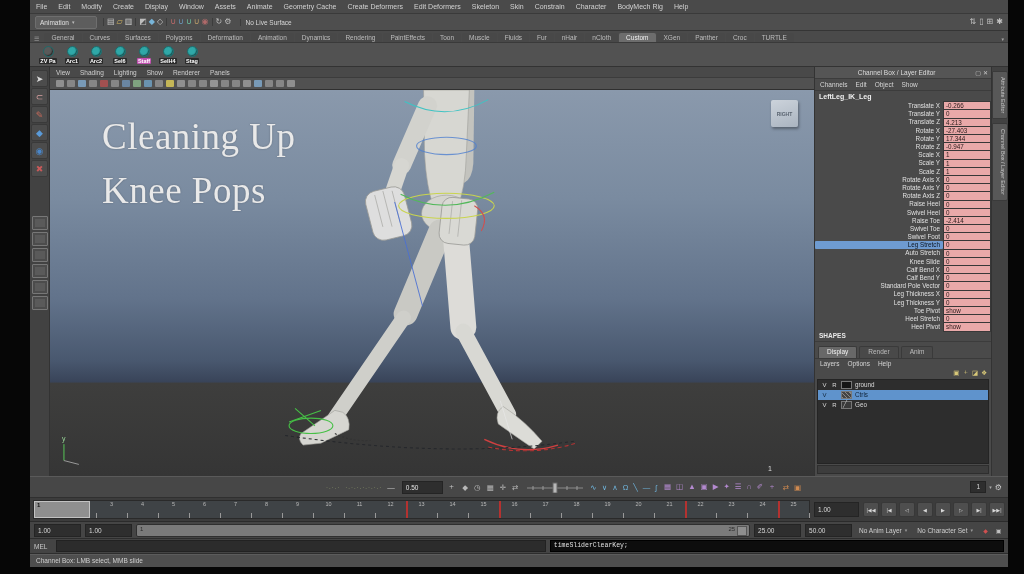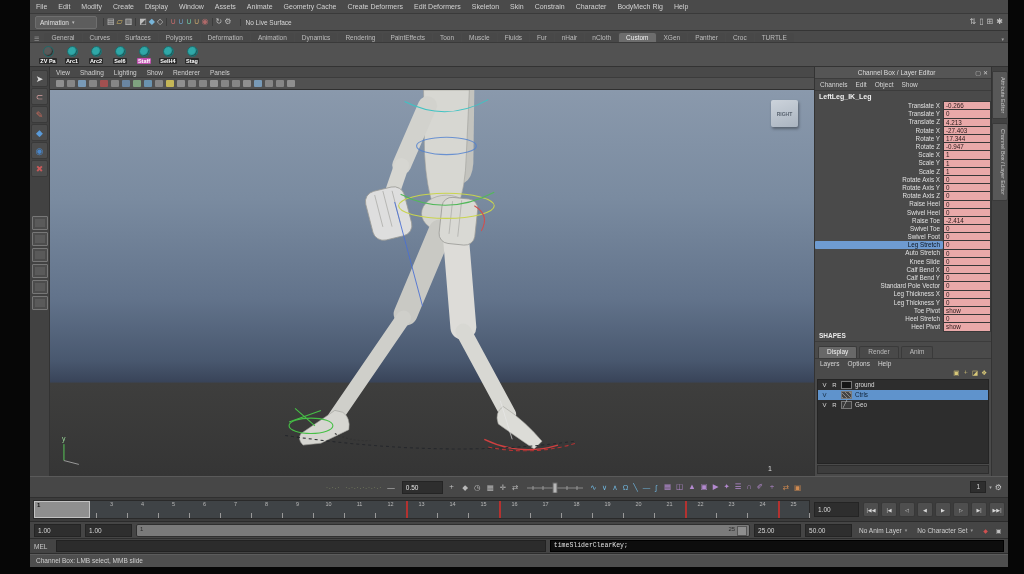--- a/index.html
+++ b/index.html
@@ -372,20 +372,24 @@
               <path d="M286,356 q18,9 36,7" stroke="#333" stroke-dasharray="2,2"></path>
               <path d="M440,370 C472,377 504,374 528,366" stroke="#b23333" stroke-dasharray="4,3"></path>
             </g>
 
             <g transform="translate(14,384)">
               <line x1="0" y1="0" x2="0" y2="-17" stroke="#58c858" stroke-width="1"></line>
               <line x1="0" y1="0" x2="15" y2="4" stroke="#9a9a9a" stroke-width="1"></line>
               <text x="-2" y="-20" font-size="7" fill="#9ad89a">y</text>
             </g>
           </svg>
+          <div class="vp-title">
+            <div>Cleaning Up</div>
+            <div>Knee Pops</div>
+          </div>
           <div class="view-cube">
             <span>RIGHT</span>
           </div>
           <div class="frame-readout">1</div>
         </div>
       </div>
 
       <div class="right-panel">
         <div class="cb-header">
           <span class="cb-title">Channel Box / Layer Editor</span>

